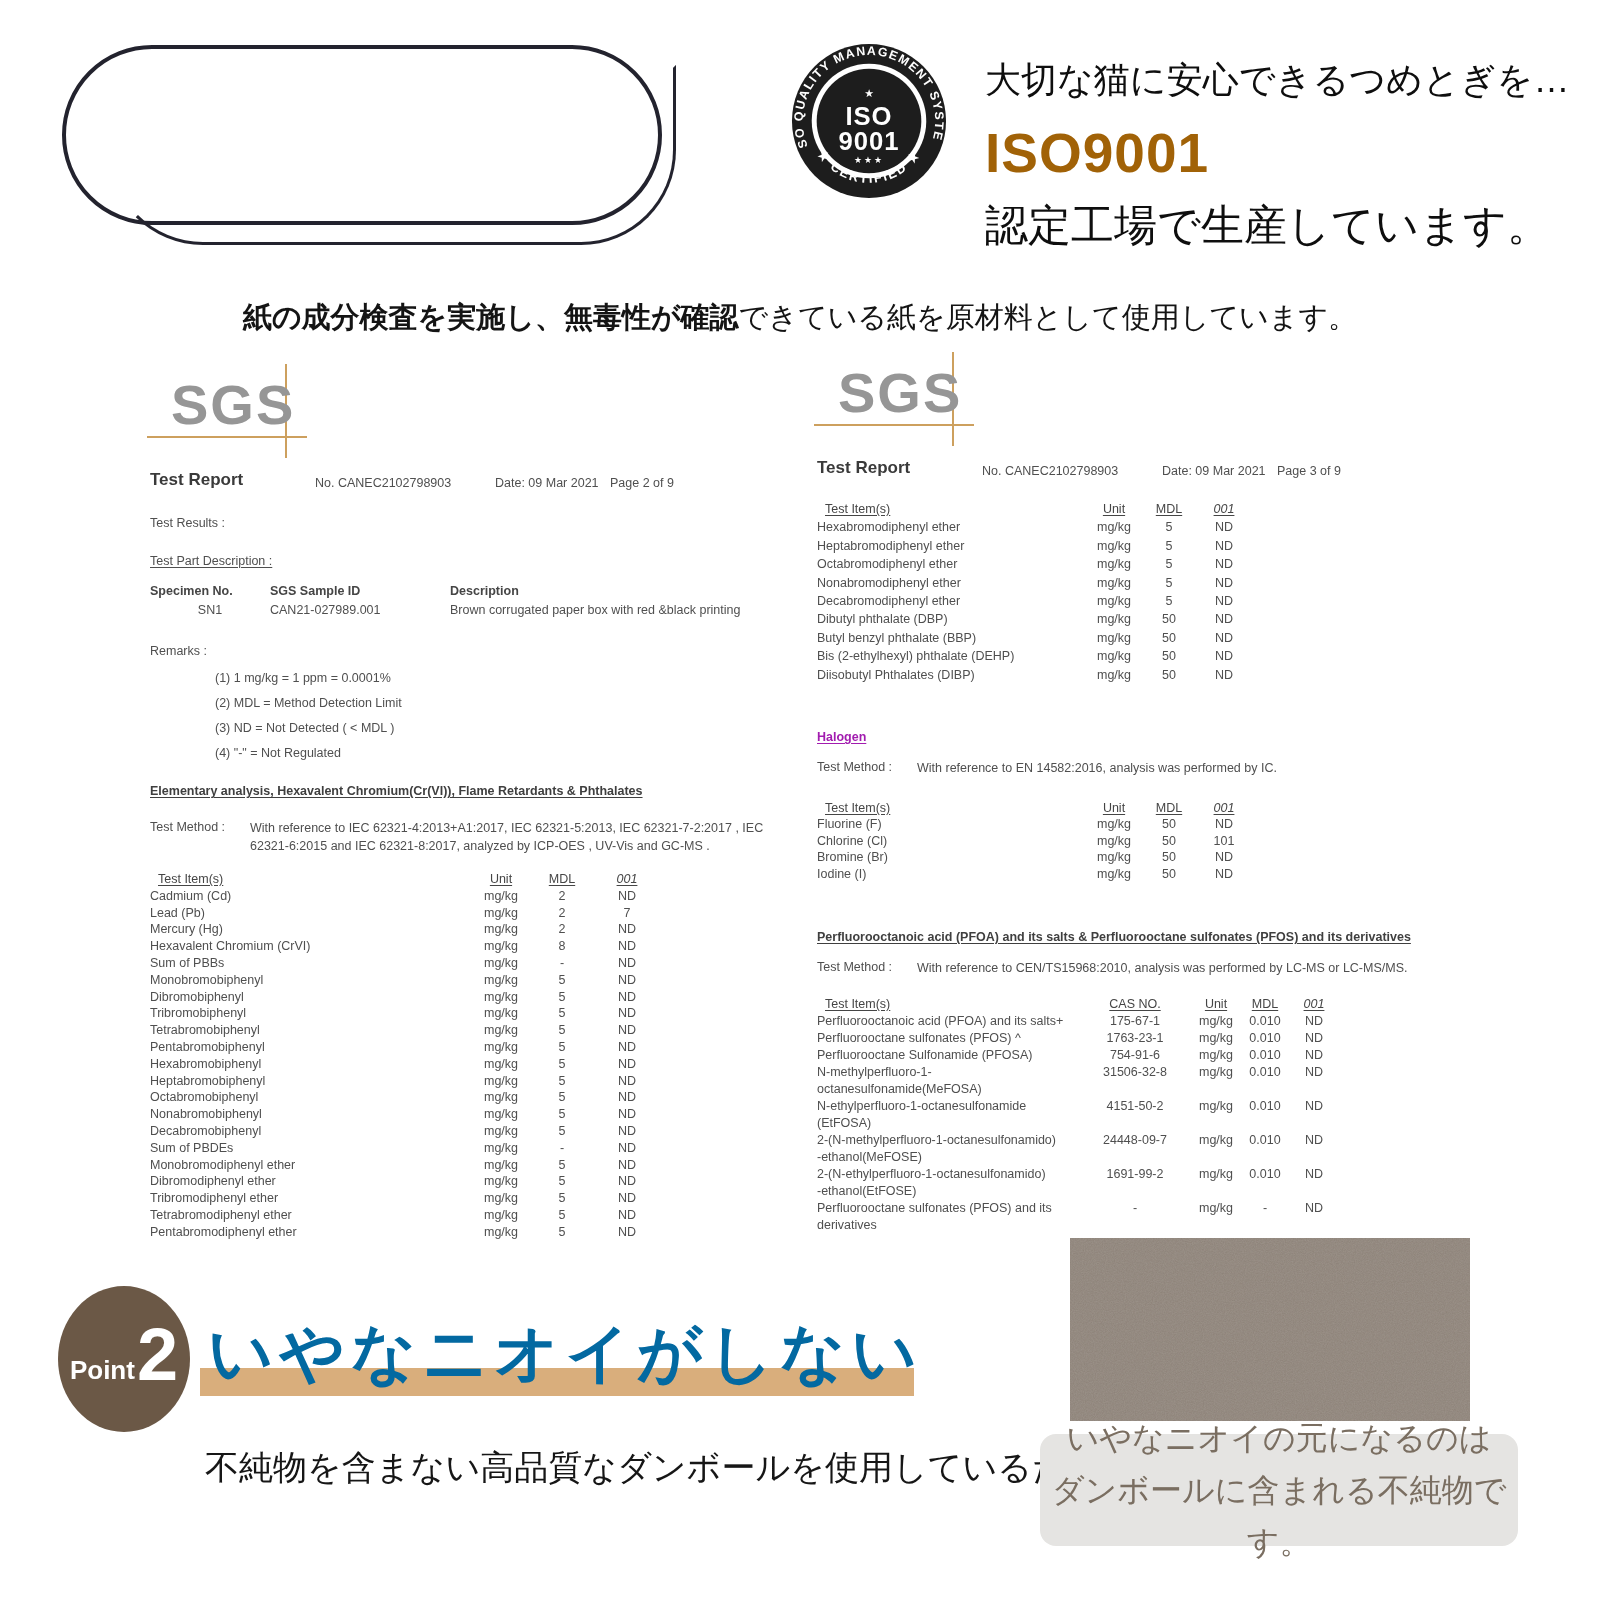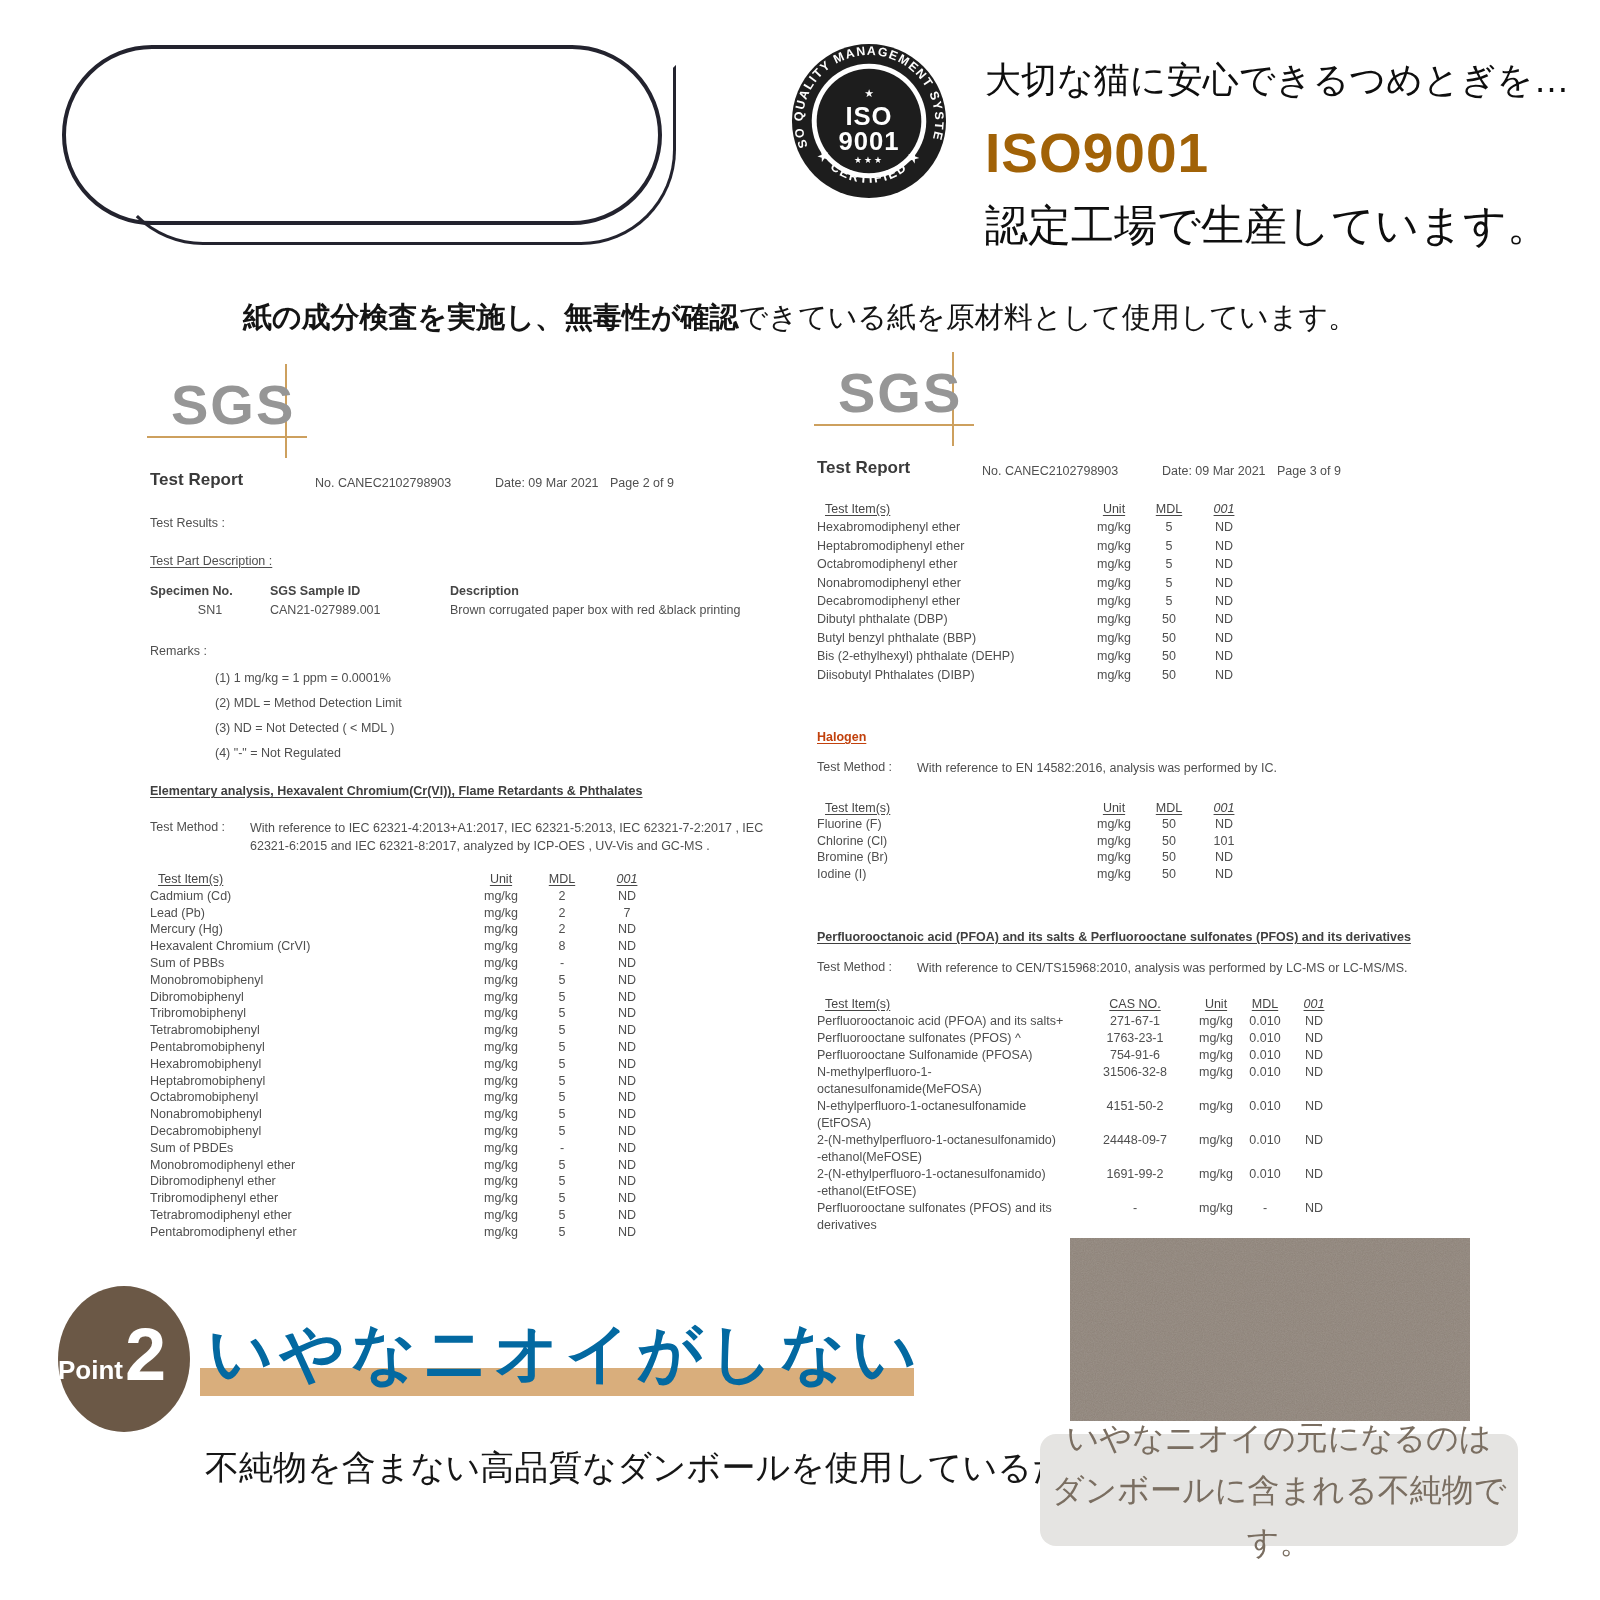--- a/index.html
+++ b/index.html
@@ -59,29 +59,29 @@
   .method-text { max-width:545px; line-height:17.5px; }
 
   .rpt-table { border-collapse:collapse; table-layout:fixed; font-size:12.5px; color:#4f4f4f; margin-left:5px; }
   .rpt-table td { padding:0; vertical-align:top; white-space:pre-line; overflow:visible; }
   .rpt-table td:nth-child(n+2) { text-align:center; }
   .rpt-table thead td { text-decoration:underline; text-underline-offset:2px; color:#454545; }
   .rpt-table thead td:first-child { padding-left:8px; }
   .rpt-table thead td:last-child { font-style:italic; }
   .tbl-left { margin-top:16px; } .tbl-left td { line-height:16.8px; }
   .tbl-r1 { margin-top:22px; } .tbl-r1 td { line-height:18.4px; }
-  .halogen-title { margin:46px 0 0 5px; font-weight:bold; color:#c2410c; }
+  .halogen-title { margin:46px 0 0 5px; font-weight:bold; color:#a21caf; }
   .method-row.mr-right { margin-top:16px; }
   .tbl-hal { margin-top:22px; } .tbl-hal td { line-height:16.5px; }
   .pfoa-title { margin:48px 0 0 5px; font-weight:bold; color:#3f3f3f; }
   .tbl-pfoa { margin-top:18px; } .tbl-pfoa td { line-height:17px; }
 
   
   .point-badge { position:absolute; left:58px; top:1286px; width:132px; height:146px;
-      background:#6b5846; border-radius:50%; color:#fff; display:flex; align-items:center; justify-content:flex-start; }
+      background:#6b5846; border-radius:50%; color:#fff; display:flex; align-items:center; justify-content:center; }
   .pb-label { font-size:26px; font-weight:bold; margin-top:22px; }
   .pb-num { font-size:74px; font-weight:bold; margin:-10px 0 0 2px; }
   .point-heading { position:absolute; left:208px; top:1310px; font-size:64px; font-weight:bold;
       color:#0369a1; letter-spacing:6px; z-index:1; }
   .point-heading::after { content:""; position:absolute; left:-8px; top:58px; width:714px; height:28px;
       background:#d9ae7c; z-index:-1; }
   .point-body { position:absolute; left:205px; top:1436px; font-size:34px; color:#161616; }
   .point-body div { line-height:62px; }
 
   .cardboard { position:absolute; left:1070px; top:1238px; width:400px; height:183px; }
@@ -465,21 +465,21 @@
             <td>Test Item(s)</td>
             <td>CAS NO.</td>
             <td>Unit</td>
             <td>MDL</td>
             <td>001</td>
           </tr>
         </thead>
       <tbody>
           <tr>
             <td>Perfluorooctanoic acid (PFOA) and its salts+</td>
-            <td>271-67-1</td>
+            <td>175-67-1</td>
             <td>mg/kg</td>
             <td>0.010</td>
             <td>ND</td>
           </tr>
           <tr>
             <td>Perfluorooctane sulfonates (PFOS) ^</td>
             <td>1763-23-1</td>
             <td>mg/kg</td>
             <td>0.010</td>
             <td>ND</td>

